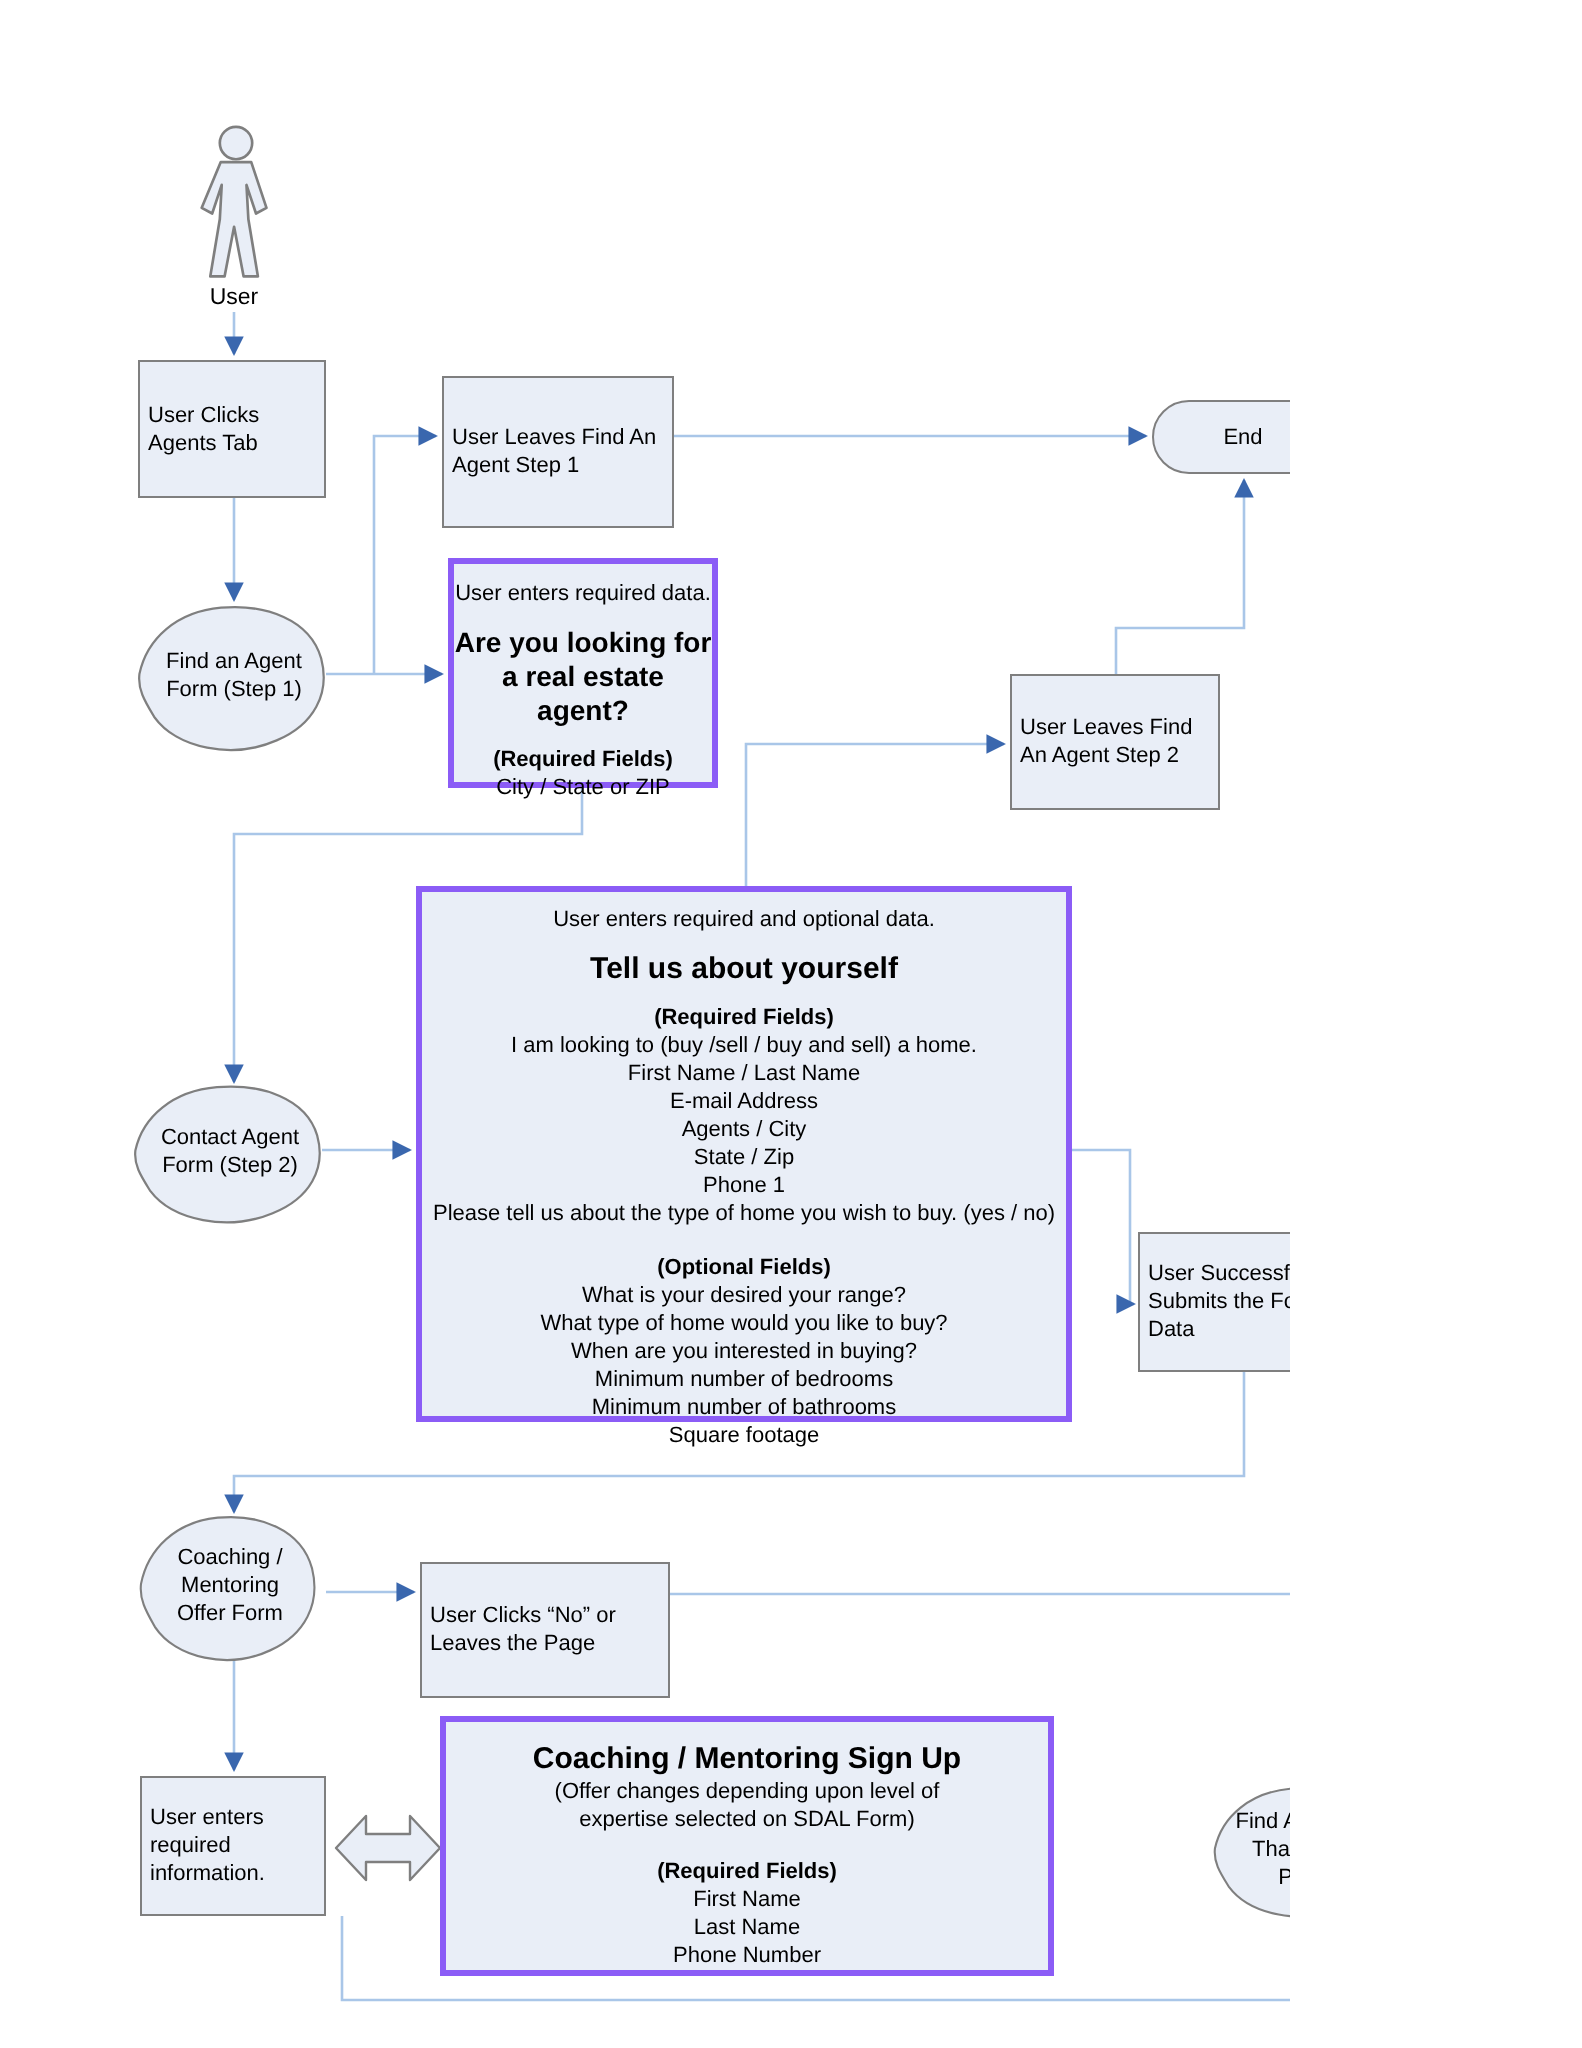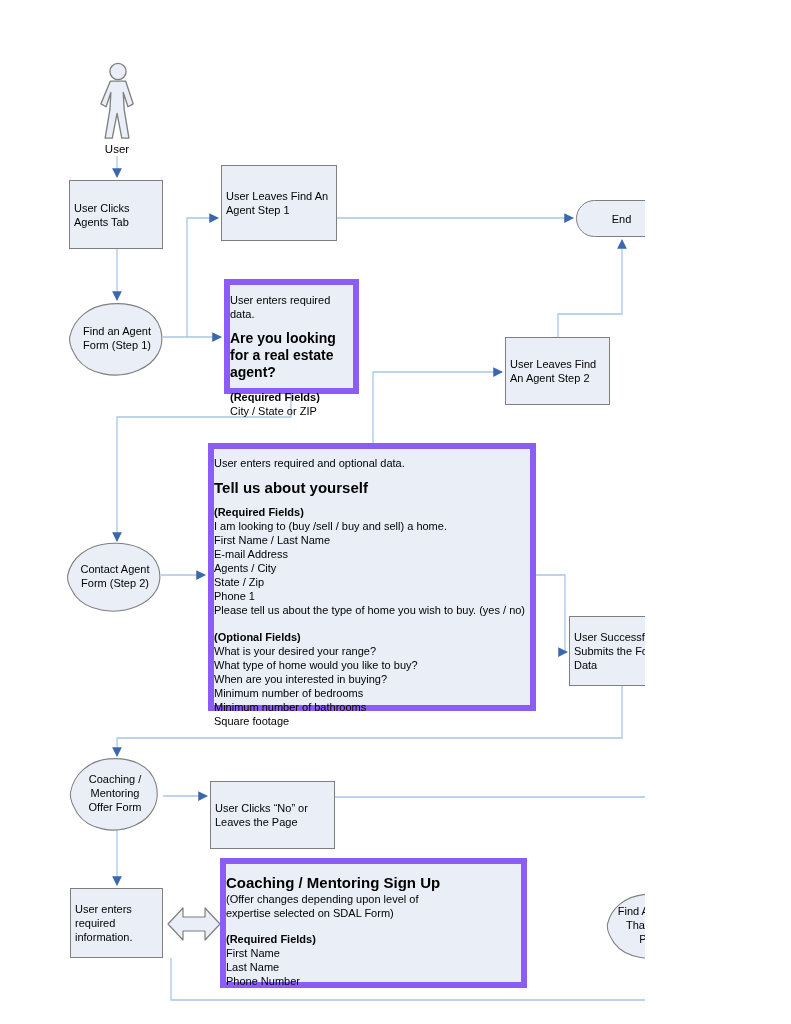--- a/index.html
+++ b/index.html
@@ -14,22 +14,22 @@
     font-size:11px;line-height:14px;padding:2px 4px;box-sizing:border-box;
   }
   .stadium{border-radius:19px;}
   .blob{position:absolute;z-index:2;}
   .blob svg{position:absolute;left:0;top:0;width:100%;height:100%;}
   .blob .lbl{
     position:absolute;left:0;top:0;right:0;bottom:0;display:flex;align-items:center;
     justify-content:center;text-align:center;font-size:11px;line-height:14px;padding:0 12px;
   }
   .textbox{
-    position:absolute;z-index:2;background:#E9EEF7;border:6px solid #8b5cf6;
-    font-size:11px;line-height:14px;box-sizing:border-box;
+    position:absolute;z-index:2;background:#E9EEF7;border:3px solid #8b5cf6;
+    font-size:11px;line-height:14px;text-align:center;box-sizing:border-box;
   }
   .textbox .line{white-space:nowrap;}
   .h-big{font-size:15px;font-weight:bold;line-height:17px;margin:9px 0 9px 0;}
   .h-small{font-weight:bold;margin-top:9px;}
   .icon-figure{position:absolute;z-index:2;}
   .actor-label{
     position:absolute;z-index:2;text-align:center;font-size:11.5px;
   }
   .dblarrow{position:absolute;z-index:2;}
 </style>
@@ -69,21 +69,21 @@
       <g fill="#E9EEF7" stroke="#7F7F7F" stroke-width="1.4" stroke-linejoin="round">
         <circle cx="22" cy="10" r="8.5"></circle>
         <path d="M14,20 h16 l8,24 -5.5,3 -5,-15 1,18 5,30 h-7.5 l-5,-26 -5,26 h-7.5 l5,-30 1,-18 -5,15 -5.5,-3 z"></path>
       </g>
     </svg>
   </div>
   <div class="actor-label" style="left:87px;top:143px;width:60px;">User</div>
 
   <div class="node" style="left:69px;top:180px;width:94px;height:69px;">User Clicks Agents Tab</div>
 
-  <div class="node" style="left:221px;top:165px;width:116px;height:76px;">User Leaves Find An Agent Step 1</div>
+  <div class="node" style="left:221px;top:188px;width:116px;height:76px;">User Leaves Find An Agent Step 1</div>
 
   <div class="node stadium" style="left:576px;top:200px;width:91px;height:37px;">End</div>
 
   <div class="textbox" style="left:224px;top:279px;width:135px;height:115px;padding-top:8px;">
     <div class="line" style="white-space:normal;">User enters required data.</div>
     <div class="h-big" style="white-space:normal;font-size:14px;">Are you looking for a real estate agent?</div>
     <div class="line h-small">(Required Fields)</div>
     <div class="line">City / State or ZIP</div>
   </div>
 

